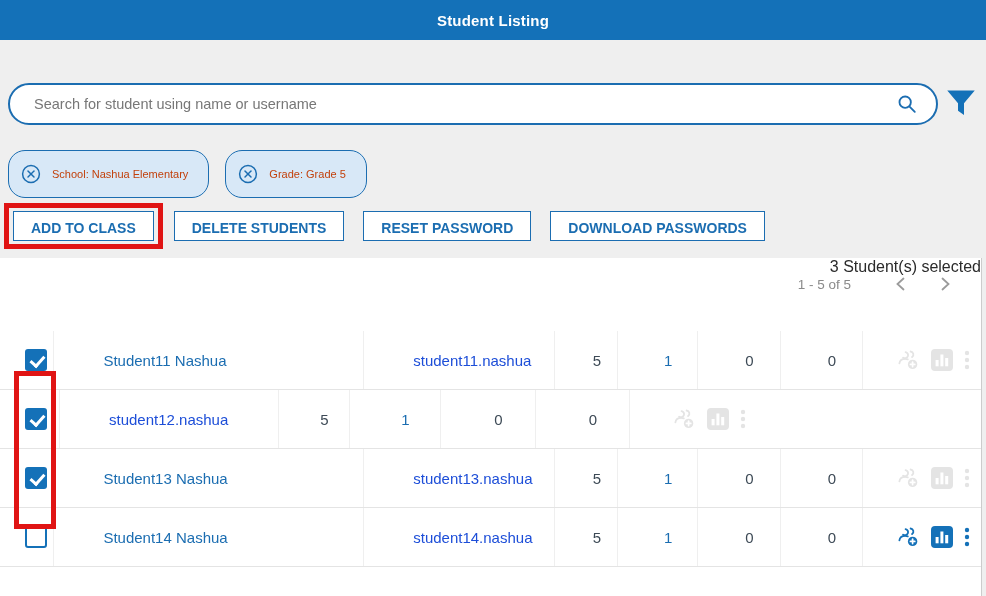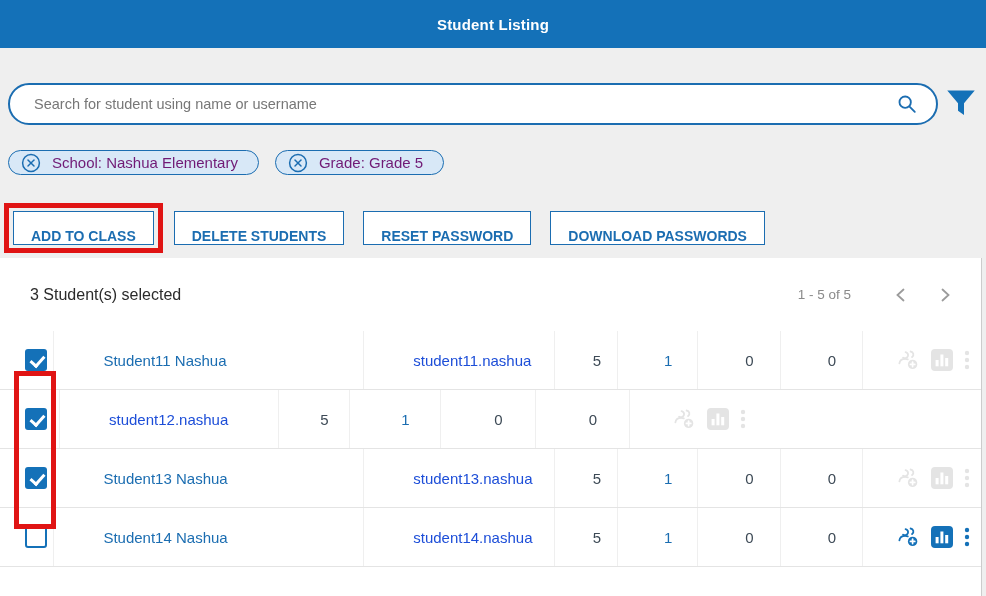--- a/index.html
+++ b/index.html
@@ -2,52 +2,52 @@
 <html><head>
 <meta charset="utf-8">
 <style>
   html,body{margin:0;padding:0;}
   body{
     width:986px;height:596px;position:relative;overflow:hidden;
     background:#efefef;font-family:"Liberation Sans",sans-serif;
     -webkit-font-smoothing:antialiased;
   }
   
-  .app-bar{position:absolute;top:0;left:0;width:986px;height:48px;background:#1471b8;
+  .app-bar{position:absolute;top:0;left:0;width:986px;height:40px;background:#1471b8;
     display:flex;align-items:center;justify-content:center;}
   .app-title{color:#fff;font-size:15px;font-weight:bold;letter-spacing:.2px;}
 
   
   .search-wrap{position:absolute;top:83px;left:8px;width:930px;height:56px;}
   .search-input{width:100%;height:42px;box-sizing:border-box;border:2px solid #1b6db1;
     border-radius:22px;background:#fff;padding:0 52px 0 24px;font-size:14.5px;color:#333;
     font-family:"Liberation Sans",sans-serif;outline:none;}
   .search-input::placeholder{color:#777;}
   .search-icon{position:absolute;right:20px;top:10px;width:22px;height:22px;cursor:pointer;}
   .filter-btn{position:absolute;top:89px;left:946px;width:30px;height:28px;cursor:pointer;}
 
   
   .chips{position:absolute;top:150px;left:8px;display:flex;gap:16px;}
-  .chip{height:25px;box-sizing:border-box;border:1px solid #1b6db1;border-radius:17px;
-    background:#d8e8f7;color:#701a75;display:flex;align-items:center;gap:11px;
-    padding:0 20px 0 12px;font-size:15px;}
+  .chip{height:48px;box-sizing:border-box;border:1px solid #1b6db1;border-radius:17px;
+    background:#d8e8f7;color:#c2410c;display:flex;align-items:center;gap:11px;
+    padding:0 20px 0 12px;font-size:11px;}
   .chip-x{width:20px;height:20px;display:block;cursor:pointer;}
 
   
   .btn-row{position:absolute;top:203px;left:4px;display:flex;align-items:center;}
   .red-box{border:5px solid #e01414;padding:3px 4px;margin-right:11px;}
   .act-btn{height:30px;box-sizing:border-box;background:#fff;border:1px solid #1b6db1;
-    color:#1b6db1;font-size:14px;font-weight:bold;padding:16px 17px;cursor:pointer;
+    color:#1b6db1;font-size:14px;font-weight:bold;padding:8px 17px;cursor:pointer;
     font-family:"Liberation Sans",sans-serif;white-space:nowrap;}
   .btn-gap{margin-right:19px;}
 
   
   .card{position:absolute;top:258px;left:0;width:982px;height:338px;background:#fff;
     border-right:1px solid #ccc;box-sizing:border-box;}
-  .card-toolbar{height:73px;display:flex;align-items:center;}
+  .card-toolbar{height:73px;display:flex;align-items:flex-end;flex-direction:column;}
   .sel-summary{font-size:16px;color:#2b2b2b;margin-left:30px;}
   .pag{margin-left:auto;display:flex;align-items:center;color:#8a8a8a;font-size:13.5px;}
   .pag-label{margin-right:42px;}
   .pag-btn{width:16px;height:16px;margin-right:28px;cursor:pointer;}
 
   
   .thead{display:flex;height:45px;background:#e2e2e2;align-items:stretch;
     font-size:13.5px;font-weight:bold;color:#454545;}
   .thead .cell{border-right:1px solid #d2d2d2;}
   .thead .cell:last-child{border-right:none;}

